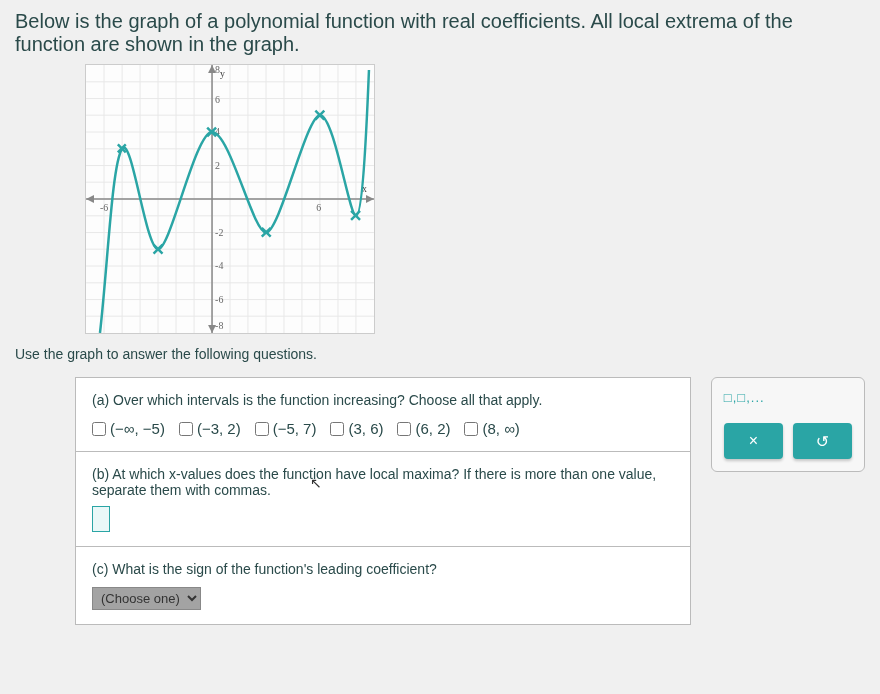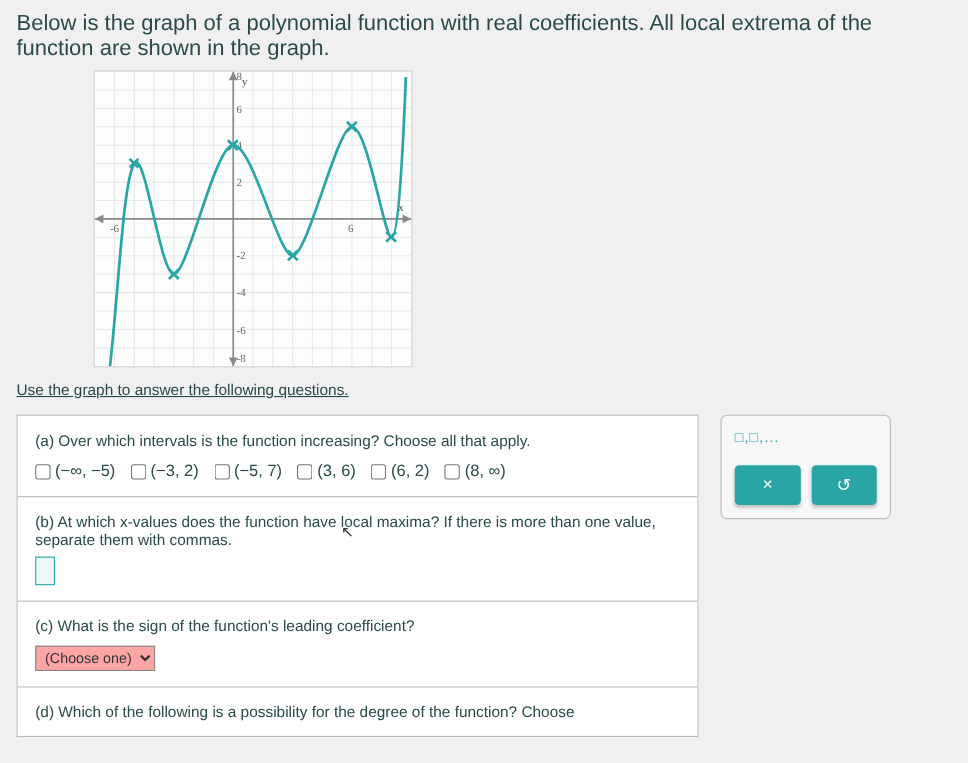--- a/index.html
+++ b/index.html
@@ -16,46 +16,47 @@
     .graph-container {
       width: 290px;
       height: 270px;
       border: 1px solid #ccc;
       background: #fdfdfd;
       margin-left: 70px;
       margin-bottom: 12px;
       position: relative;
     }
     .graph-container svg { width: 100%; height: 100%; }
-    .subintro { font-size: 14px; margin-bottom: 15px; color: #2a4a4a; text-decoration: underline; }
+    .subintro { font-size: 14px; margin-bottom: 15px; color: #2a4a4a; }
     .main-row { display: flex; gap: 20px; align-items: flex-start; }
     .questions-panel {
       width: 620px;
       border: 1px solid #bbb;
       background: #fff;
+      margin-left: 60px;
     }
     .q { border-bottom: 1px solid #bbb; padding: 14px 16px; font-size: 14px; color: #2a4a4a; }
     .q:last-child { border-bottom: none; }
     .choices { margin-top: 12px; display: flex; flex-wrap: wrap; gap: 14px; align-items: center; }
     .choice { display: inline-flex; align-items: center; gap: 4px; font-size: 15px; }
     .choice input { width: 14px; height: 14px; }
     .answer-box {
       display: inline-block;
       width: 18px; height: 26px;
       border: 1px solid #2aa5a5;
       background: #eaf8f8;
       margin-top: 8px;
       vertical-align: middle;
     }
     .dropdown {
       margin-top: 10px;
       font-size: 13px;
       padding: 2px 4px;
       border: 1px solid #888;
-      background: #fca5a5;
+      background: #a3a3a3;
       color: #333;
     }
     .side-panel {
       border: 1px solid #bbb;
       border-radius: 6px;
       background: #f7f7f7;
       padding: 12px;
       width: 155px;
     }
     .format-hint {
@@ -212,23 +213,20 @@
       <span class="answer-box"></span>
     </div>
 
     <div class="q">
       <div>(c) What is the sign of the function's leading coefficient?</div>
       <select class="dropdown">
         <option>(Choose one)</option>
       </select>
     </div>
 
-    <div class="q">
-      <div>(d) Which of the following is a possibility for the degree of the function? Choose</div>
-    </div>
 
   </div>
 
   <div class="side-panel">
     <div class="format-hint">□,□,...</div>
     <div class="btn-row">
       <button class="btn">
         <span>×</span>
       </button>
       <button class="btn">

